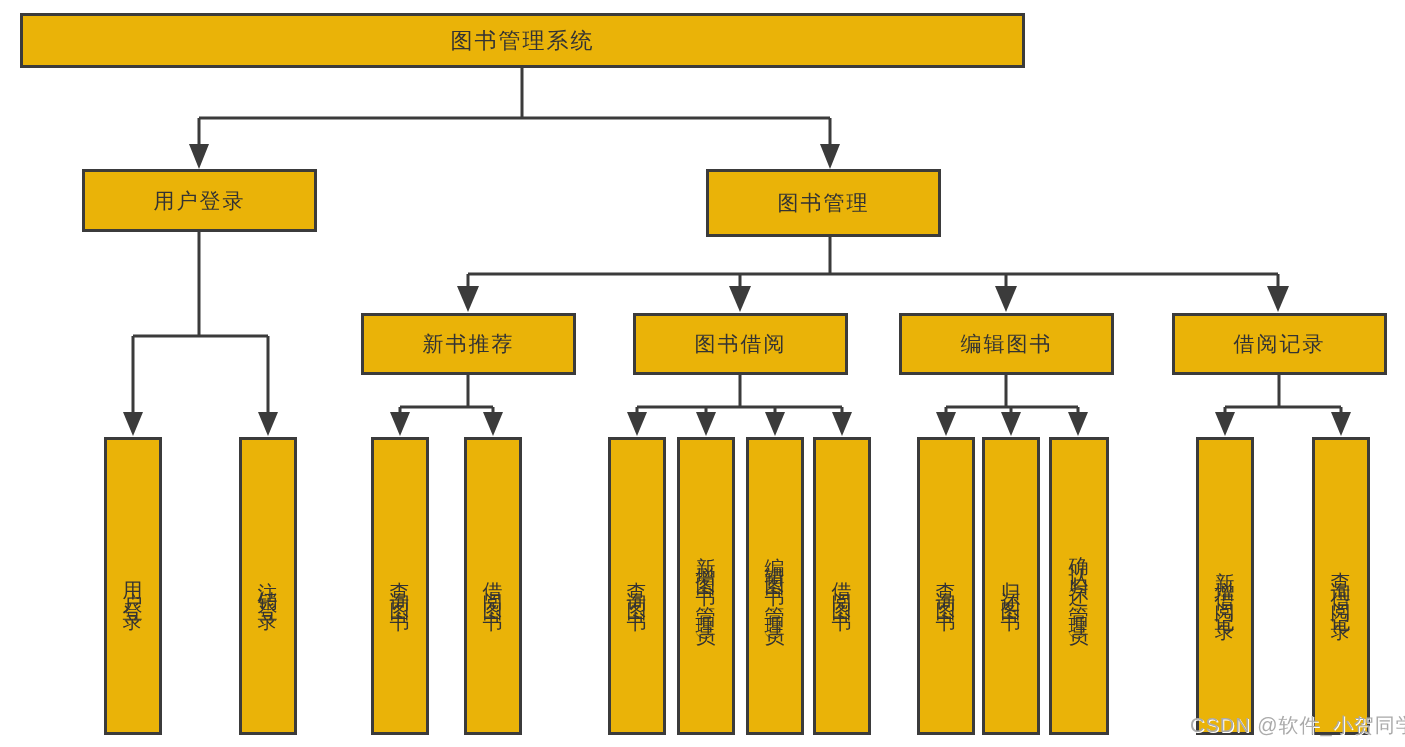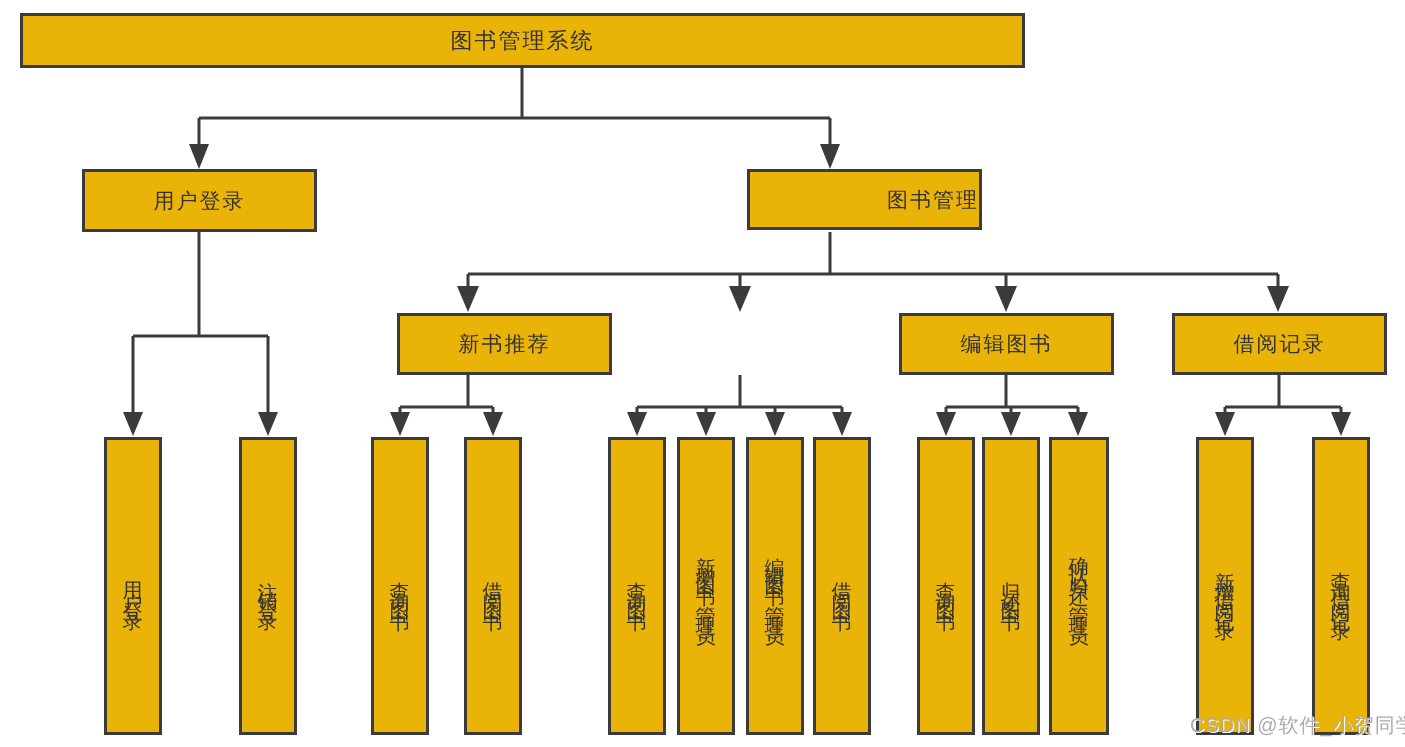--- a/index.html
+++ b/index.html
@@ -87,26 +87,29 @@
     </g>
   </svg>
 
   <div class="node h-node root-node" style="left:20px; top:13px; width:1005px; height:55px;">
     <span>图书管理系统</span>
   </div>
 
   <div class="node h-node" style="left:82px; top:169px; width:235px; height:63px;">
     <span>用户登录</span>
   </div>
-  <div class="node h-node" style="left:747px; top:169px; width:235px; height:61px;justify-content:flex-end;">
+  <div class="node h-node" style="left:706px; top:169px; width:235px; height:68px;">
     <span>图书管理</span>
   </div>
 
-  <div class="node h-node" style="left:361px; top:313px; width:215px; height:62px;margin-left:36px;">
+  <div class="node h-node" style="left:361px; top:313px; width:215px; height:62px;">
     <span>新书推荐</span>
+  </div>
+  <div class="node h-node" style="left:633px; top:313px; width:215px; height:62px;">
+    <span>图书借阅</span>
   </div>
   <div class="node h-node" style="left:899px; top:313px; width:215px; height:62px;">
     <span>编辑图书</span>
   </div>
   <div class="node h-node" style="left:1172px; top:313px; width:215px; height:62px;">
     <span>借阅记录</span>
   </div>
 
   <div class="node v-node" style="left:104px; top:437px; width:58px; height:298px;">
     <span>用户登录</span>

